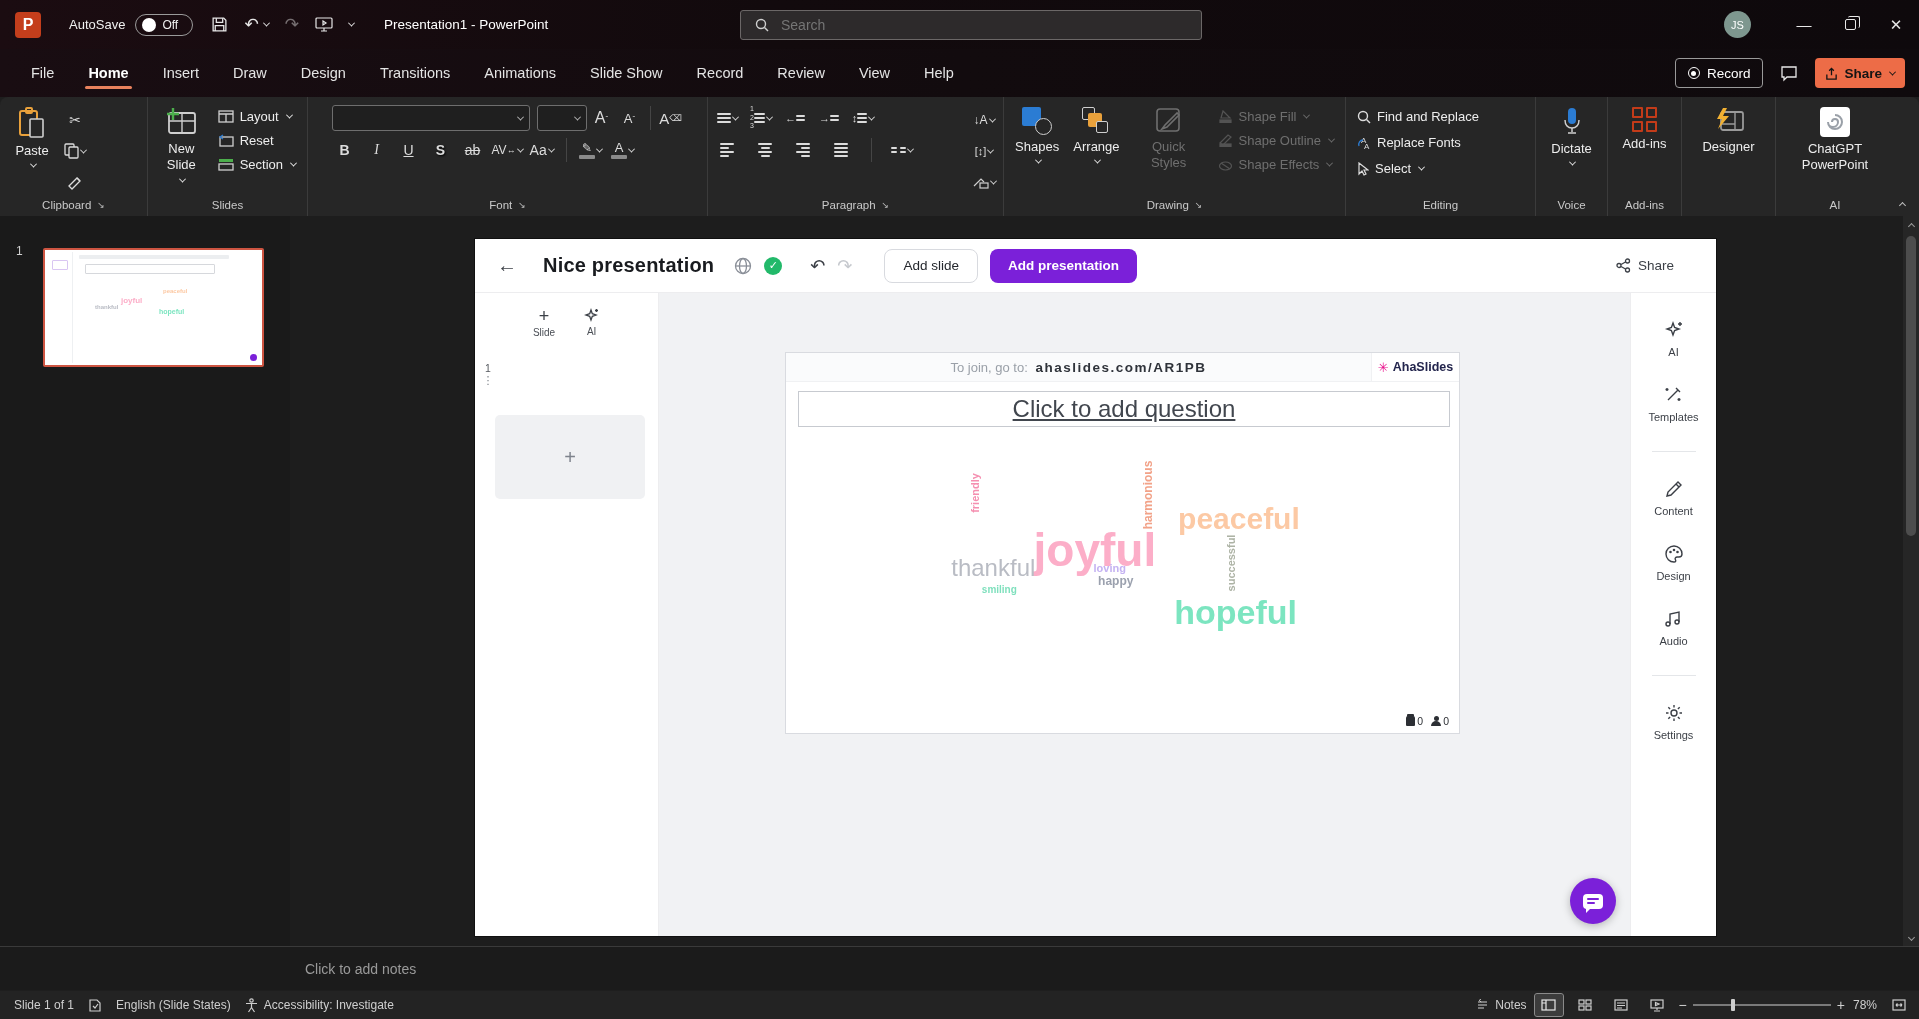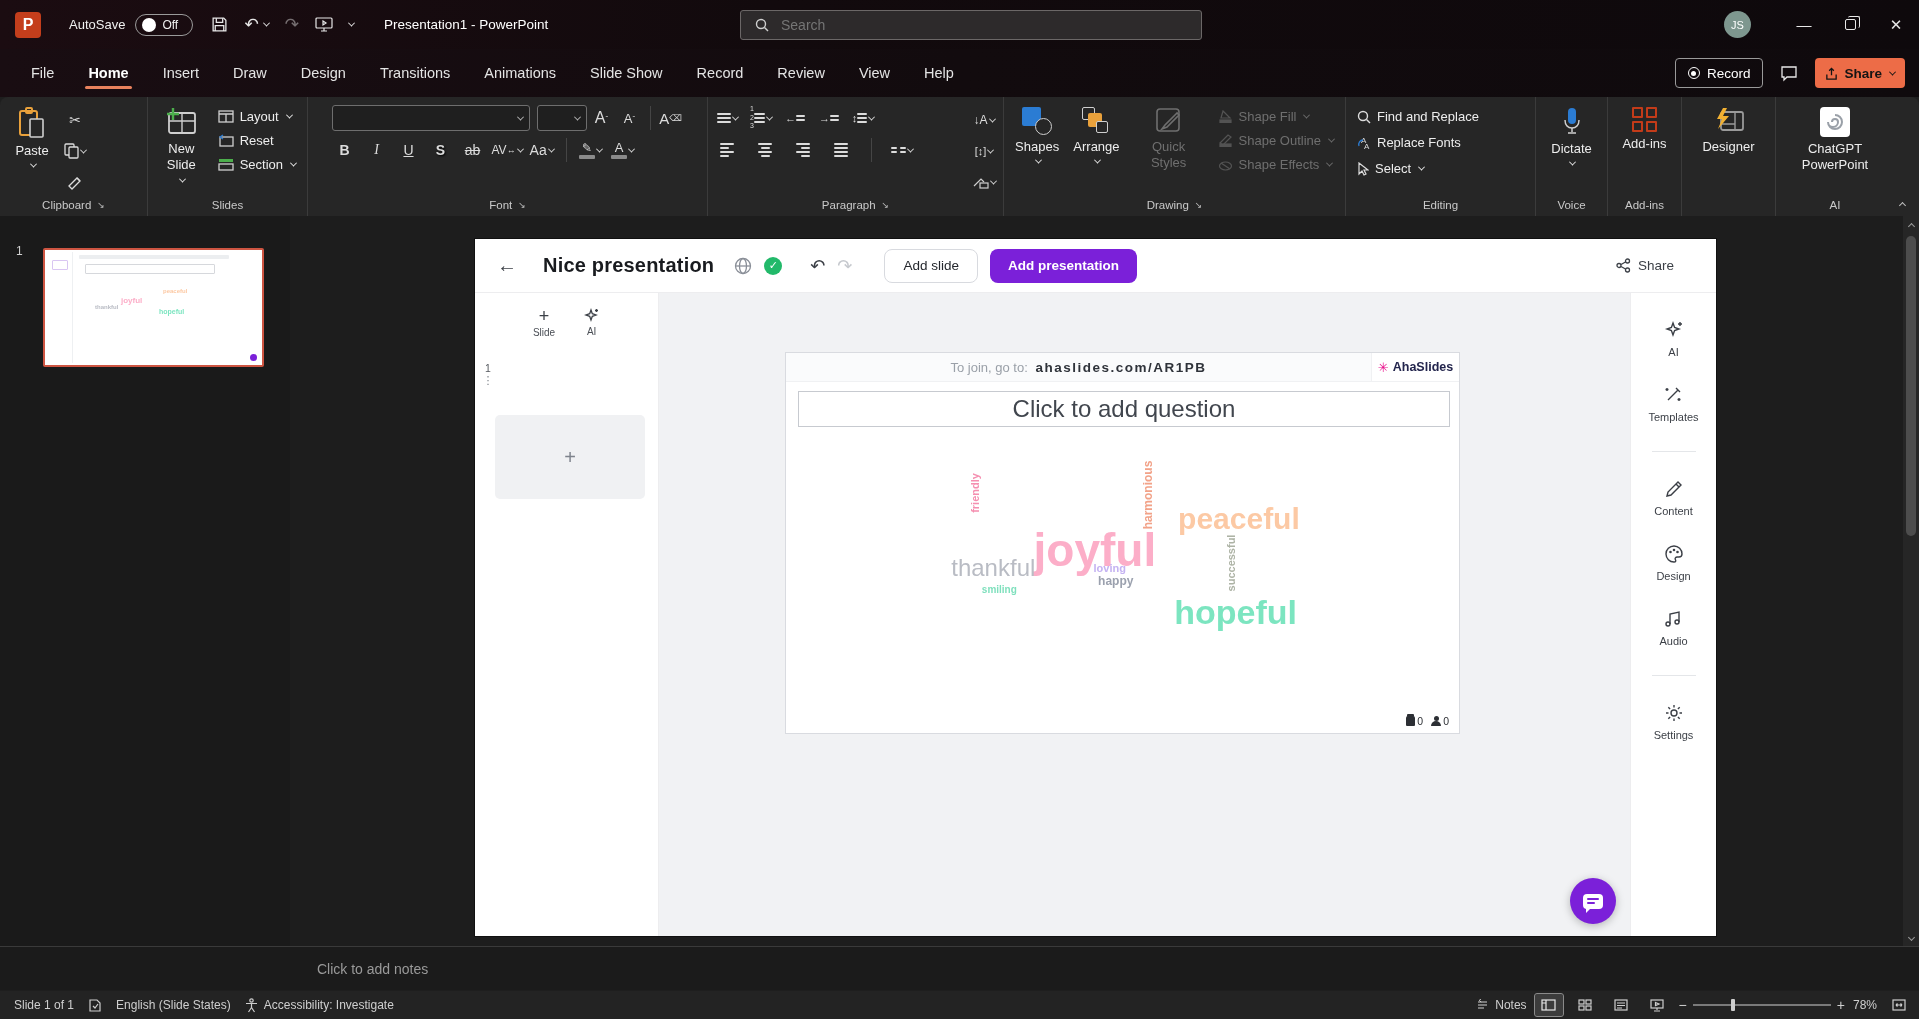--- a/index.html
+++ b/index.html
@@ -158,21 +158,21 @@
     border:1px solid #d9dbe0; }
   .join-bar { height:29px; background:#fafbfc; border-bottom:1px solid #f0f1f3; display:flex; align-items:center; position:relative; }
   .join-center { flex:1; text-align:center; font-size:13px; color:#9aa0a8; }
   .join-center b { color:#2f333a; font-weight:bold; letter-spacing:1.5px; font-size:13.5px; margin-left:4px; }
   .brand-chip { width:88px; height:100%; background:#fff; border-left:1px solid #f0f1f3;
     display:flex; align-items:center; justify-content:center; gap:4px; flex:none; }
   .brand-star { color:#e9118c; font-size:13px; }
   .brand-name { font-size:12.5px; font-weight:bold; color:#23254d; }
   .q-box { position:absolute; left:12px; top:38px; width:652px; height:36px; border:1px solid #c7cad0;
     background:#fff; display:flex; align-items:center; justify-content:center; cursor:text; }
-  .q-box span { font-size:24px; color:#41464e; }
+  .q-box span { font-size:24px; color:#41464e;text-decoration:underline; }
   .word-cloud { position:absolute; left:0; top:80px; width:100%; height:260px; }
   .wc-word { position:absolute; white-space:nowrap; font-weight:bold; }
   .reactions { position:absolute; right:10px; bottom:6px; display:flex; align-items:center; gap:8px;
     font-size:10.5px; color:#2c2f34; }
   .re-item { display:flex; align-items:center; gap:2px; }
   .hand-ic { width:9px; height:10px; background:#2c2f34; border-radius:2px 2px 1px 1px; position:relative; }
   .hand-ic:before { content:""; position:absolute; top:-2px; left:1px; width:7px; height:3px; background:#2c2f34; border-radius:1px; }
   .person-ic { width:10px; height:10px; position:relative; }
   .person-ic:before { content:""; position:absolute; left:2.5px; top:0; width:5px; height:5px; border-radius:50%; background:#2c2f34; }
   .person-ic:after { content:""; position:absolute; left:0; bottom:0; width:10px; height:5px; border-radius:5px 5px 0 0; background:#2c2f34; }
@@ -191,21 +191,21 @@
   .bubble:after { content:""; position:absolute; left:3px; bottom:-4px; border:3px solid transparent; border-top-color:#fff; border-left-color:#fff; }
   .bubble i { position:absolute; left:4px; height:2px; background:#7b20d9; border-radius:1px; }
 
   
   .app-scroll { width:16px; background:#262626; position:relative; flex:none; }
   .as-arrow { position:absolute; left:0; width:16px; height:16px; display:flex; align-items:center; justify-content:center; color:#9a9a9a; }
   .as-thumb { position:absolute; left:3px; top:20px; width:10px; height:300px; background:#4d4d4d; border-radius:5px; }
 
   
   .notes { position:absolute; top:946px; left:0; width:1919px; height:44px; background:#1b1b1b;
-    border-top:1px solid #3a3a3a; display:flex; align-items:center;padding-left:12px; }
+    border-top:1px solid #3a3a3a; display:flex; align-items:center; }
   .notes span { margin-left:305px; font-size:14px; color:#9a9a9a; }
 
   
   .statusbar { position:absolute; top:991px; left:0; width:1919px; height:28px; background:#232323;
     display:flex; align-items:center; font-size:12px; color:#cfcfcf; }
   .st-item { display:flex; align-items:center; gap:6px; margin-left:14px; cursor:pointer; white-space:nowrap; }
   .st-right { position:absolute; right:6px; display:flex; align-items:center; gap:8px; }
   .viewbtn { width:28px; height:22px; display:flex; align-items:center; justify-content:center; cursor:pointer; border-radius:2px; }
   .viewbtn.active { background:#3c3c3c; outline:1px solid #8a8a8a; }
   .zoom-slider { display:flex; align-items:center; gap:6px; }

